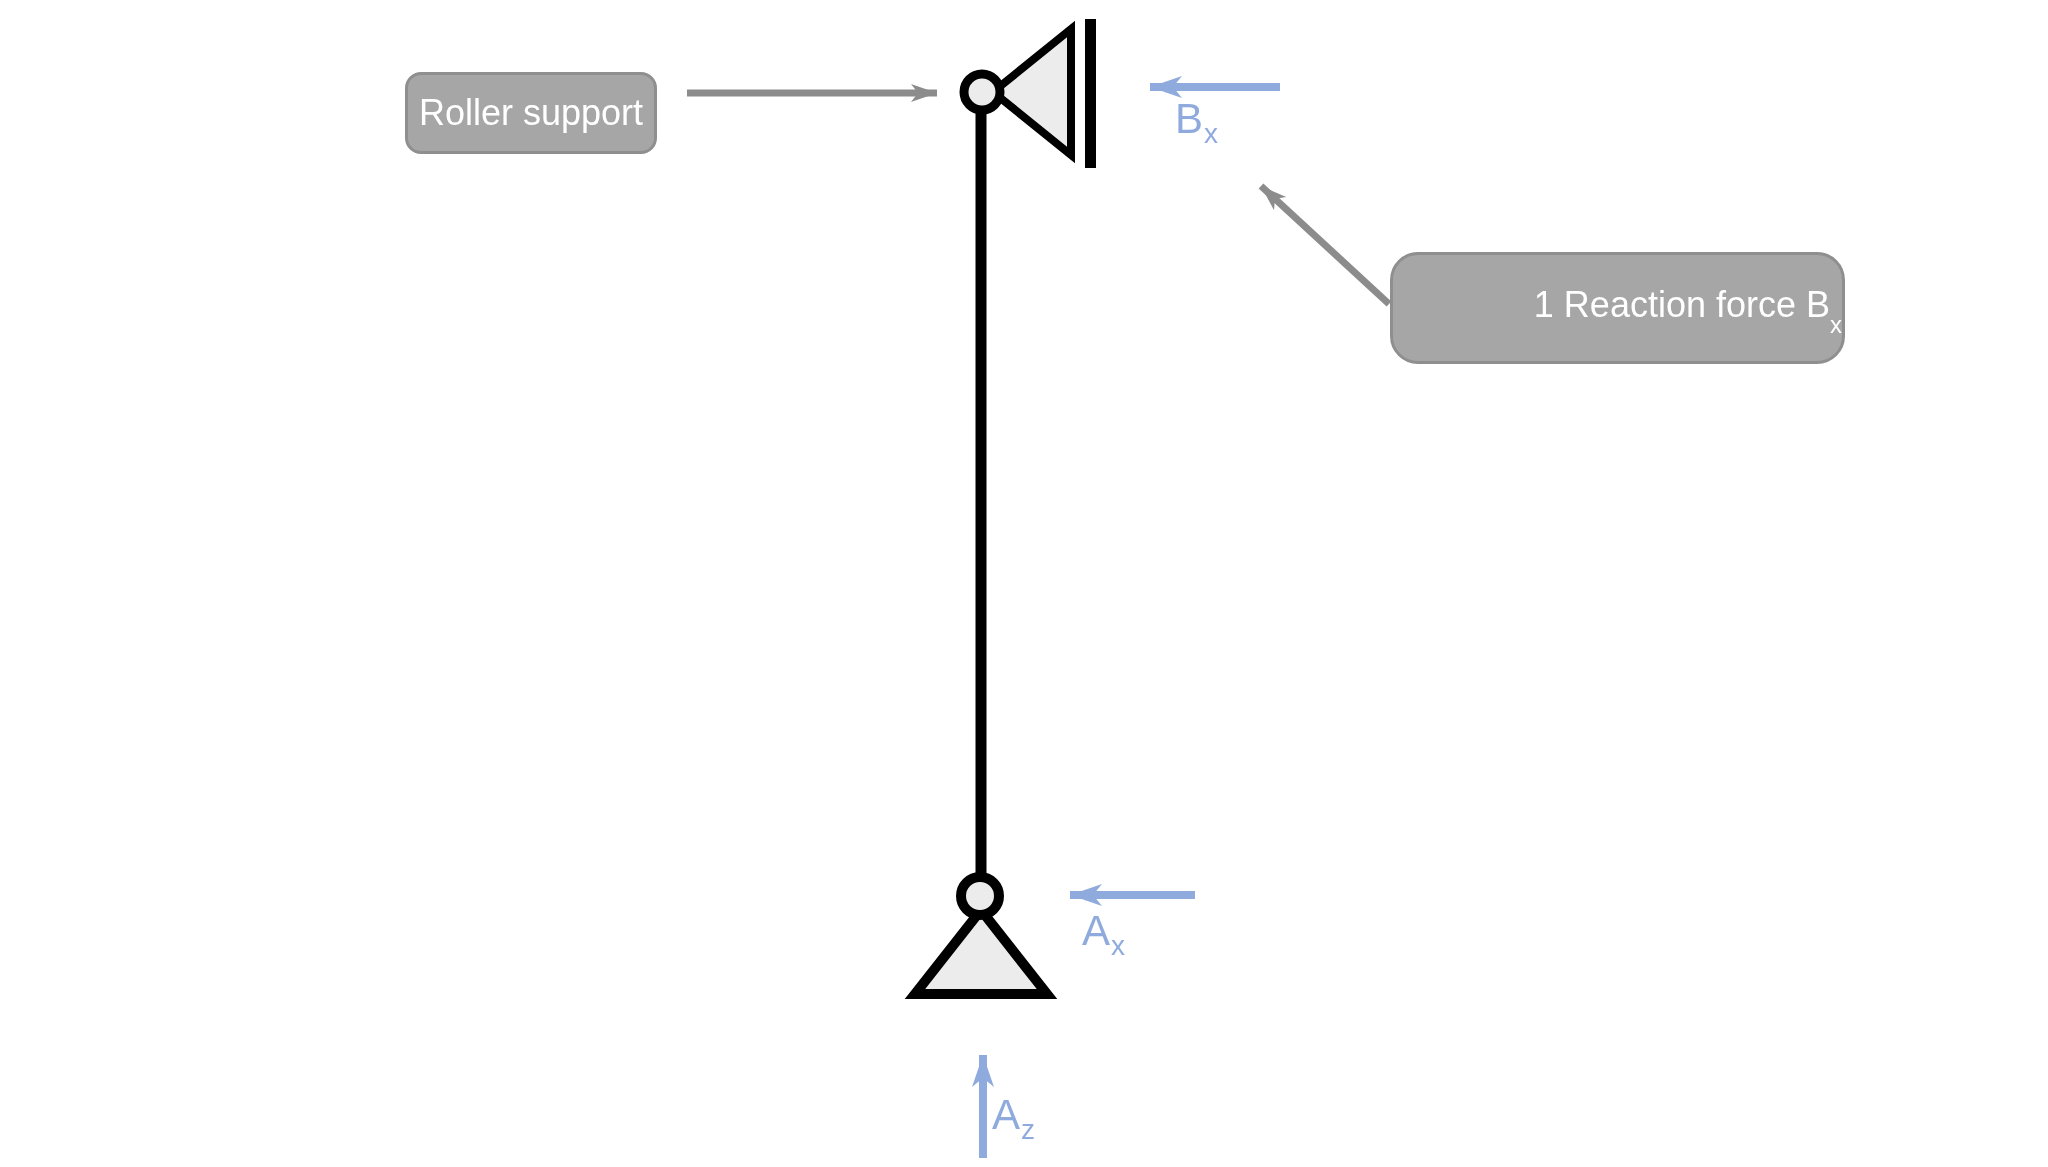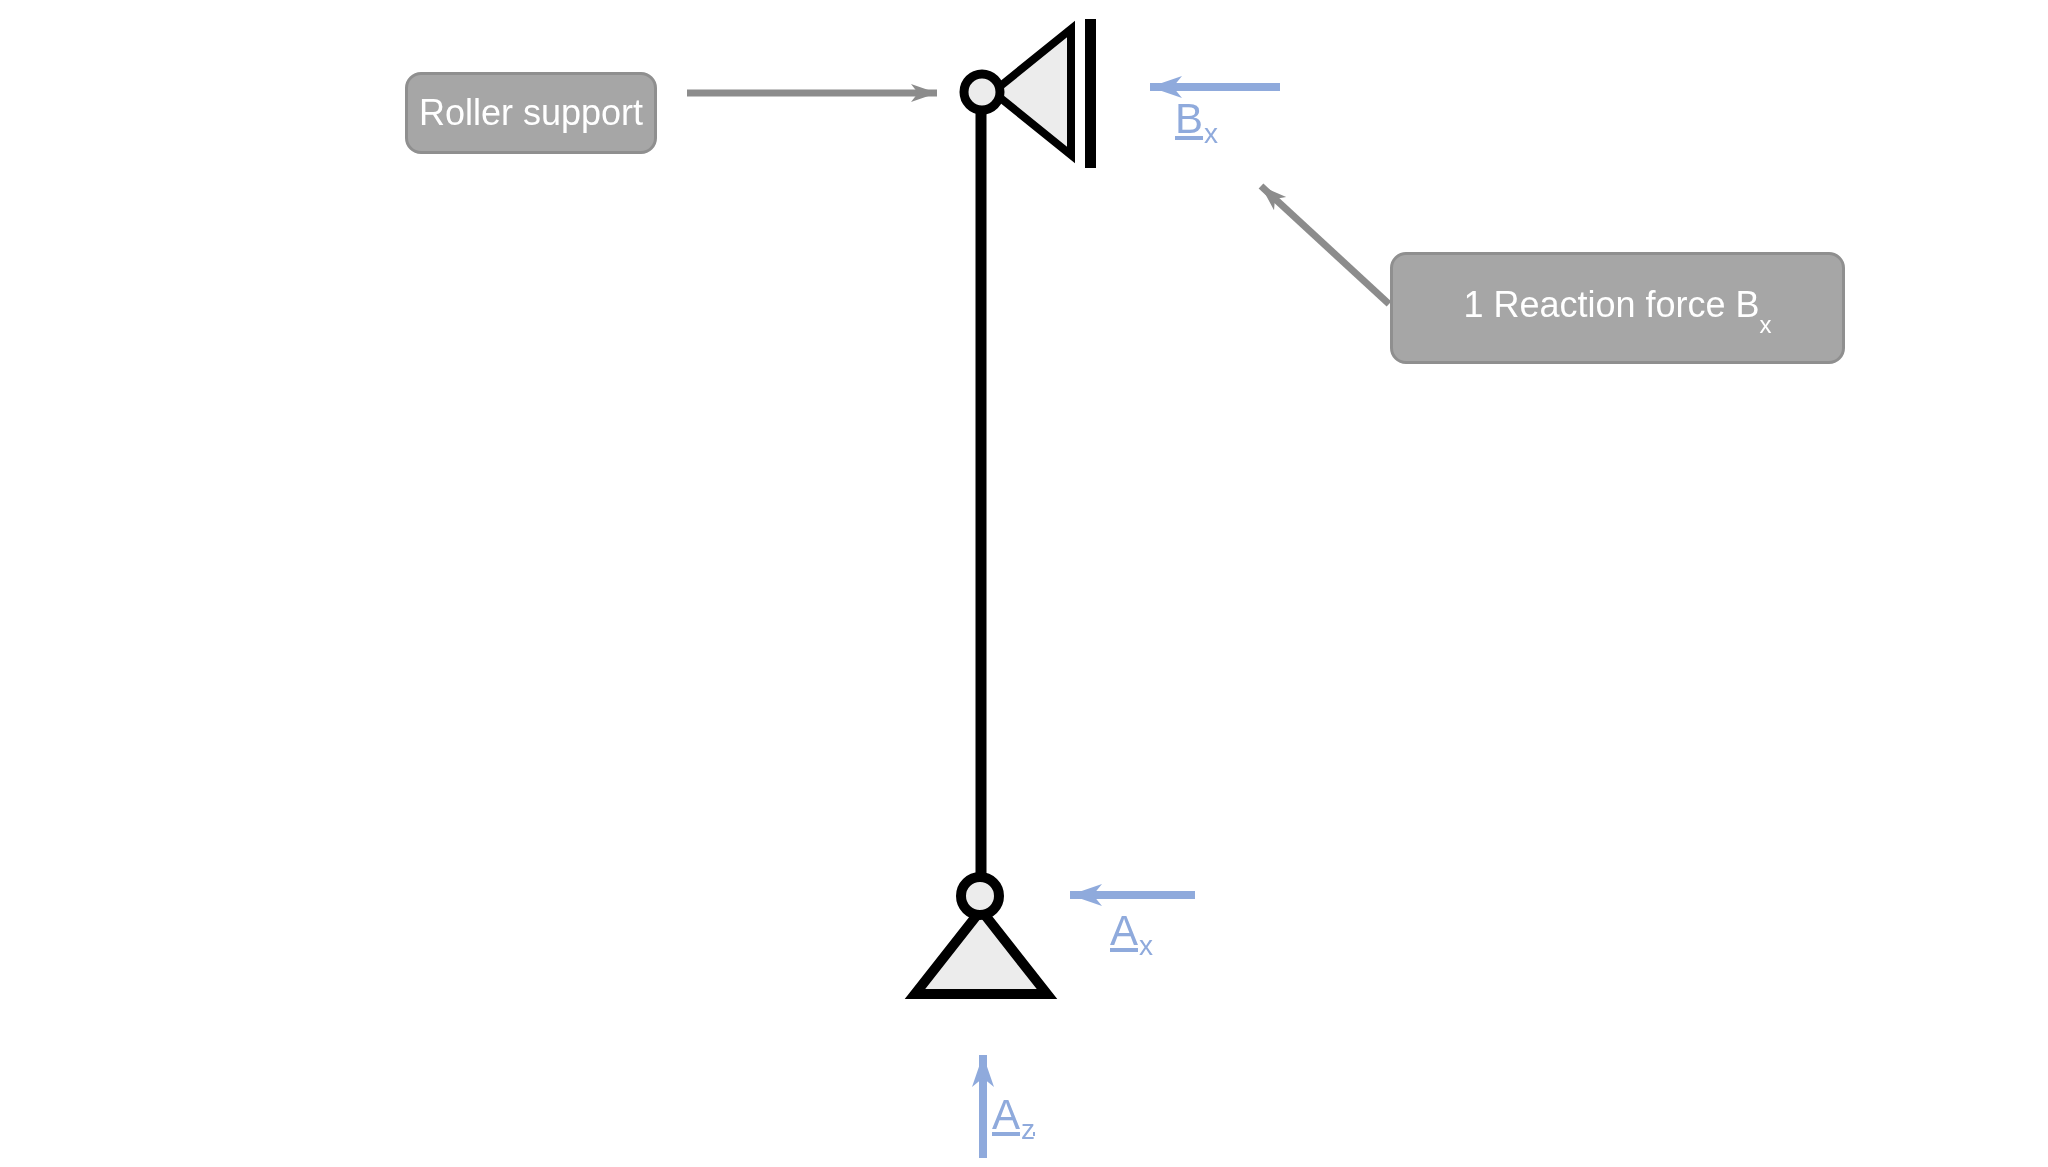--- a/index.html
+++ b/index.html
@@ -44,38 +44,38 @@
     width: 252px;
     height: 82px;
     border-radius: 16px;
     margin-top: 19px;
   }
   .callout-reaction {
     left: 1390px;
     top: 252px;
     width: 455px;
     height: 112px;
-    border-radius: 16px;
+    border-radius: 28px;
+    justify-content: flex-end;
   }
   .force-label {
     position: absolute;
     color: #8faadc;
     font-size: 42px;
     line-height: 1.1;
     white-space: nowrap;
-    text-decoration: underline;
   }
   .force-label .fsub {
     font-size: 28px;
     position: relative;
     top: 10px;
     left: 1px;
   }
   .label-bx { left: 1175px; top: 96px; }
-  .label-ax { left: 1110px; top: 908px; }
+  .label-ax { left: 1082px; top: 908px; }
   .label-az { left: 992px;  top: 1092px; }
 </style>
 </head>
 <body>
 
 <div class="canvas">
 
   <svg width="2048" height="1167" viewBox="0 0 2048 1167">
     <defs>
       <marker id="arrow-blue" markerUnits="userSpaceOnUse" markerWidth="36" markerHeight="26" refX="32" refY="11" orient="auto">

